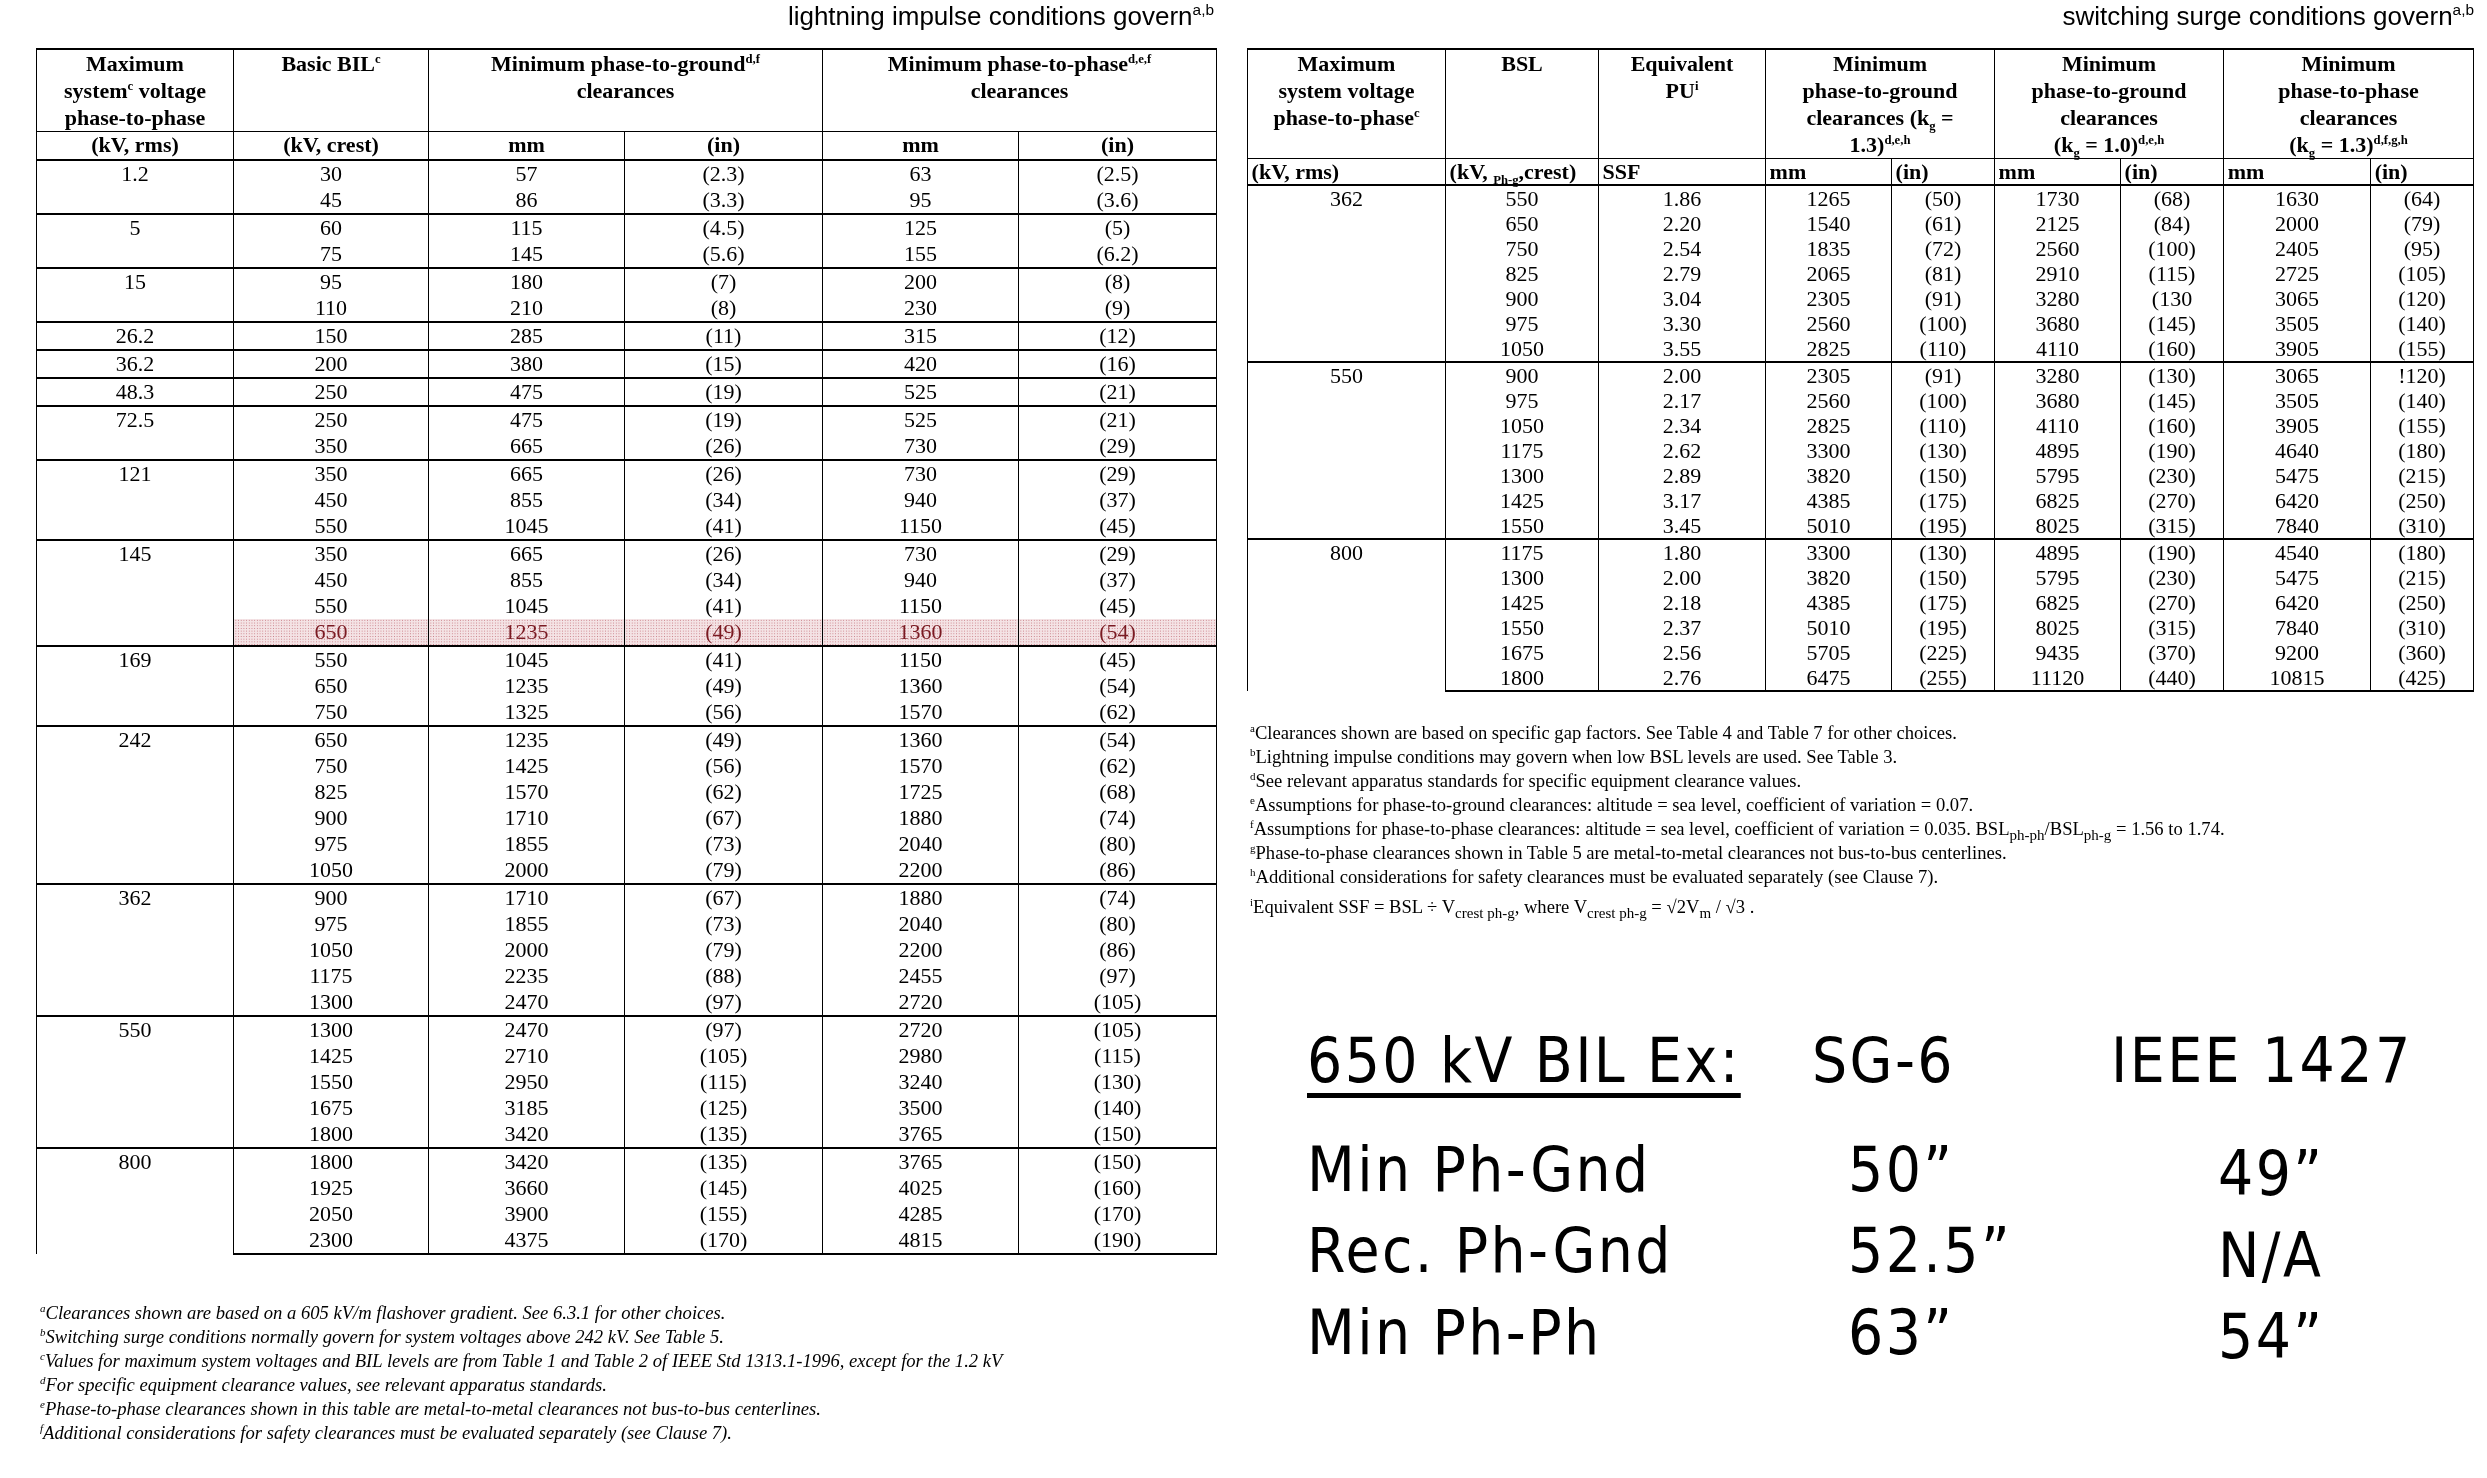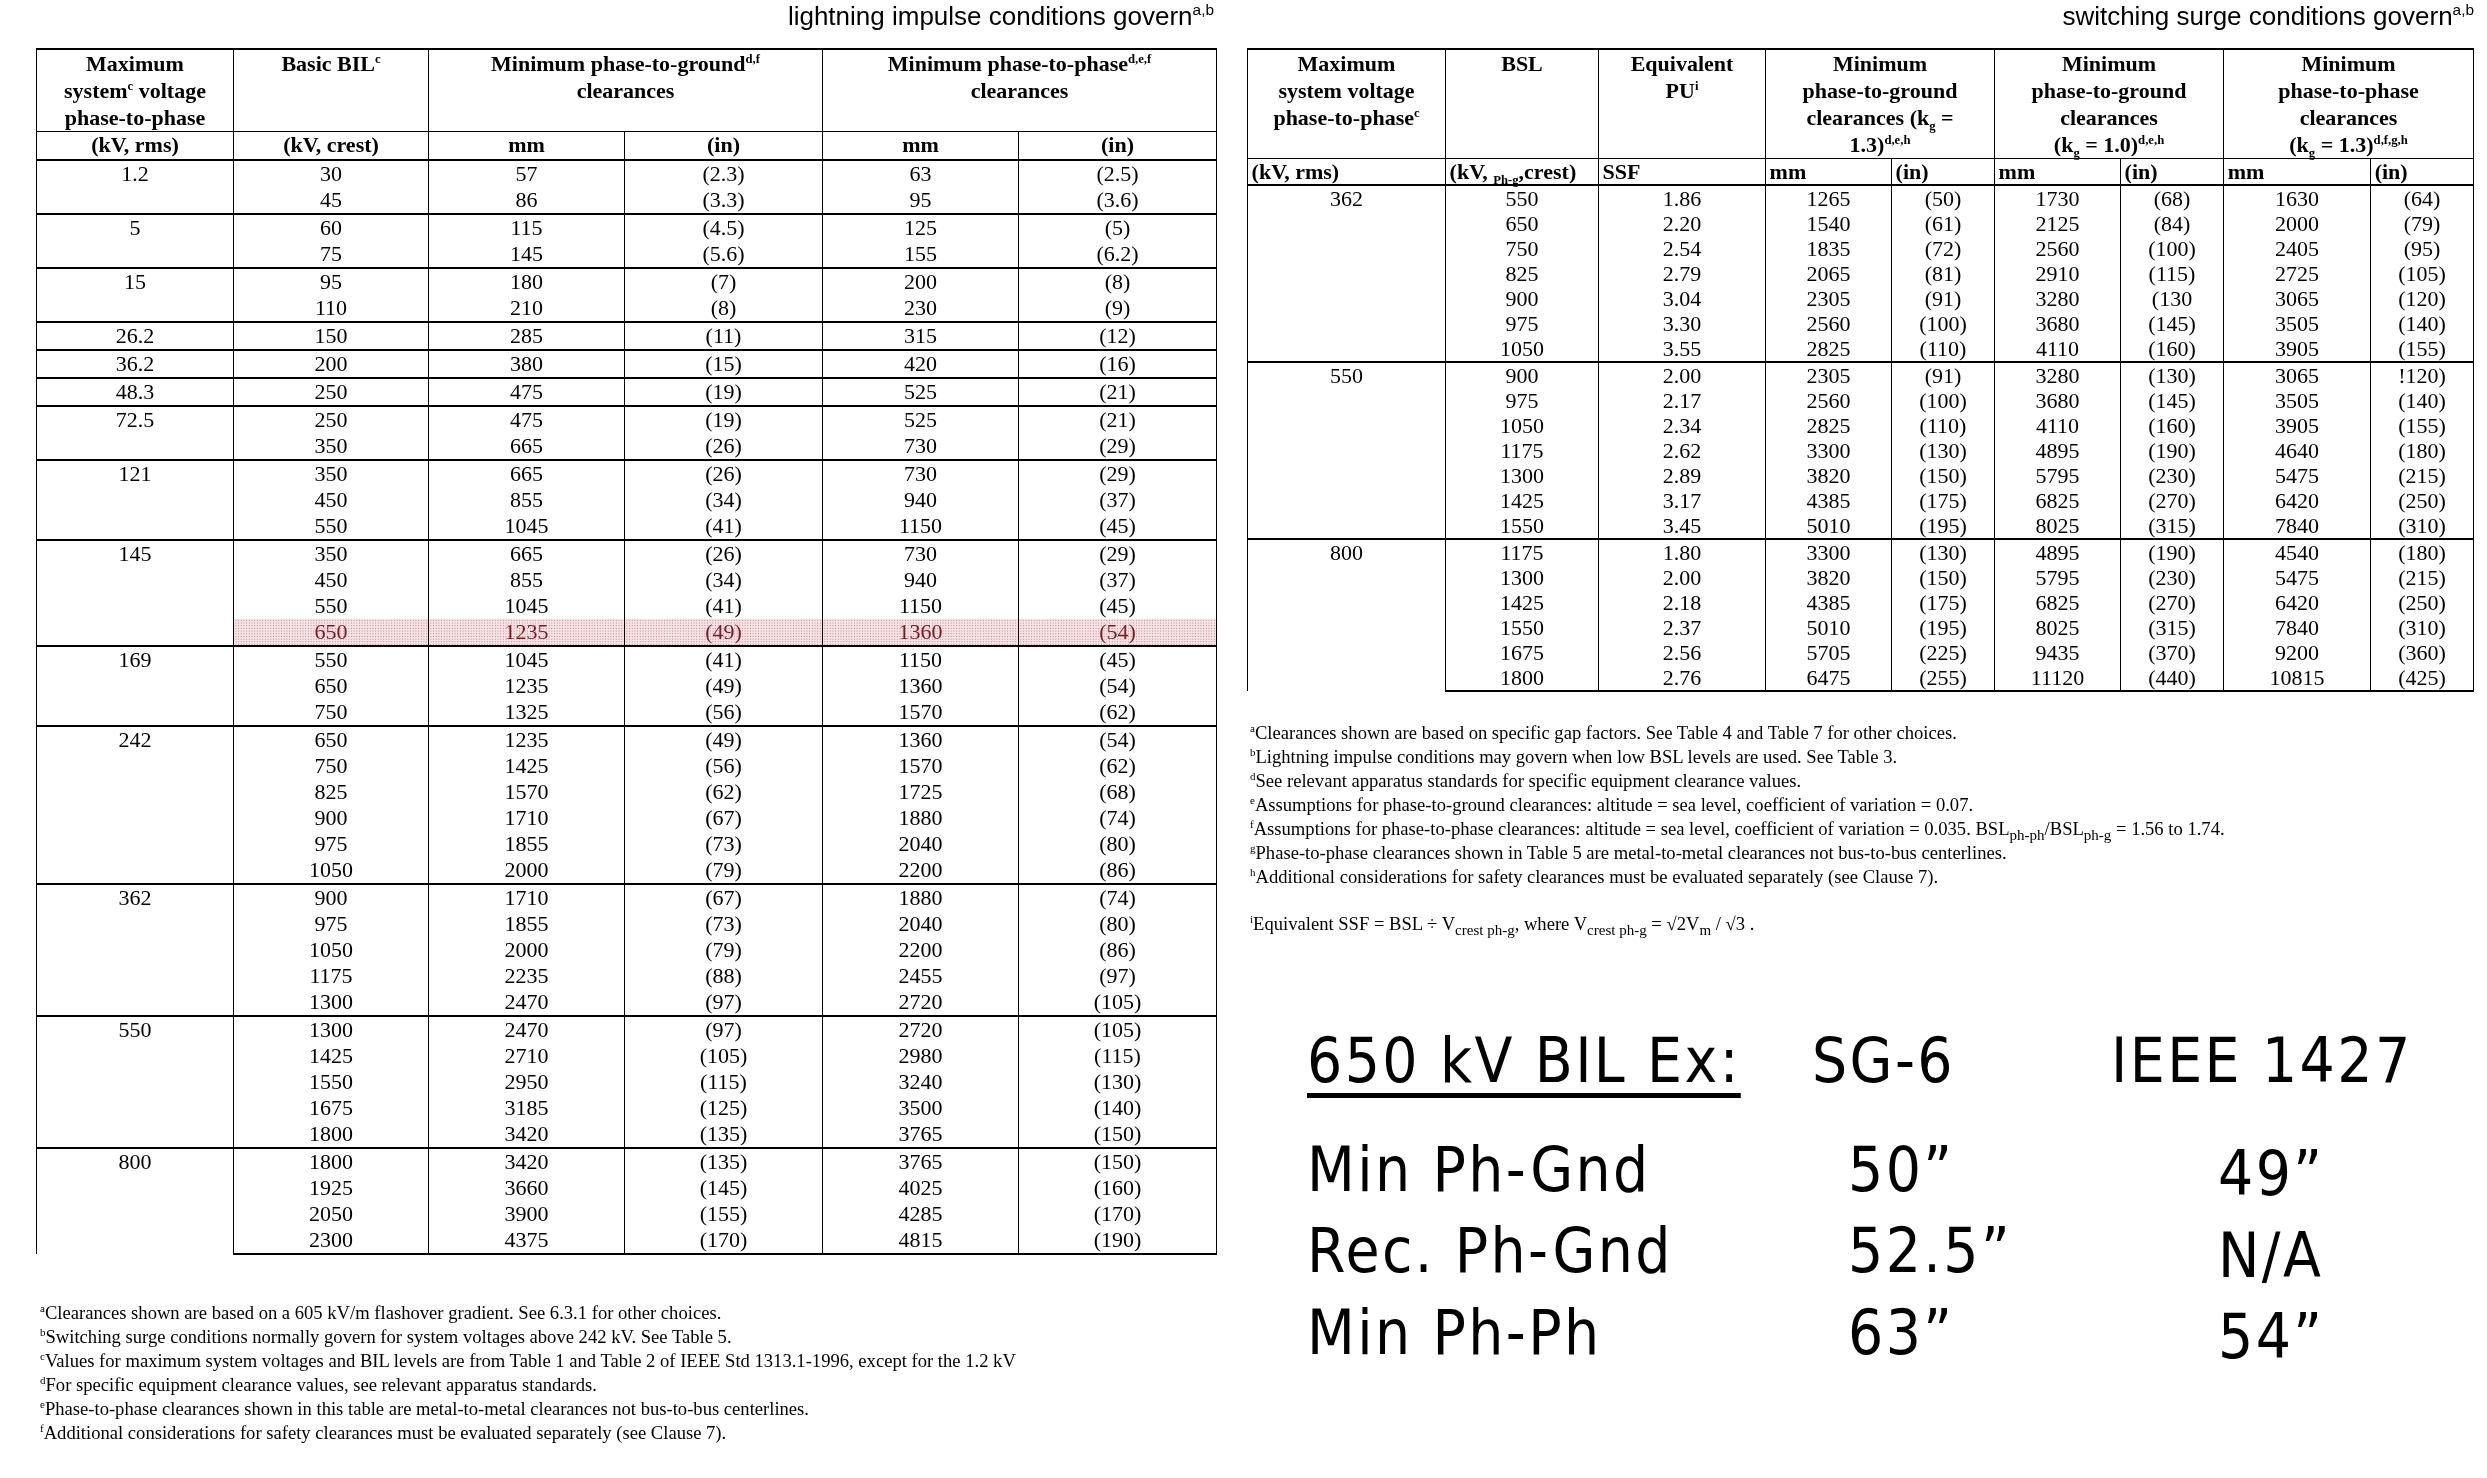--- a/index.html
+++ b/index.html
@@ -369,21 +369,21 @@
       <tr>
         <td>2300</td>
         <td>4375</td>
         <td>(170)</td>
         <td>4815</td>
         <td>(190)</td>
       </tr>
     </tbody>
 </table>
 
-<div class="footnotes" id="left-footnotes" style="left:40px; top:1301px;">
+<div class="footnotes" id="left-footnotes" style="left:40px; top:1301px;font-style:italic;">
     <div><sup>a</sup><span>Clearances shown are based on a 605 kV/m flashover gradient. See 6.3.1 for other choices.</span></div>
     <div><sup>b</sup><span>Switching surge conditions normally govern for system voltages above 242 kV. See Table 5.</span></div>
     <div><sup>c</sup><span>Values for maximum system voltages and BIL levels are from Table 1 and Table 2 of IEEE Std 1313.1-1996, except for the 1.2 kV</span></div>
     <div><sup>d</sup><span>For specific equipment clearance values, see relevant apparatus standards.</span></div>
     <div><sup>e</sup><span>Phase-to-phase clearances shown in this table are metal-to-metal clearances not bus-to-bus centerlines.</span></div>
     <div><sup>f</sup><span>Additional considerations for safety clearances must be evaluated separately (see Clause 7).</span></div>
   </div>
 
 <table class="t right">
   <colgroup>
@@ -626,21 +626,21 @@
 </table>
 
 <div class="footnotes" style="left:1250px; top:721px;">
   <div><sup>a</sup><span>Clearances shown are based on specific gap factors. See  Table 4 and Table 7 for other choices.</span></div>
   <div><sup>b</sup><span>Lightning impulse conditions may govern when low BSL levels are used. See Table 3.</span></div>
   <div><sup>d</sup><span>See relevant apparatus standards for specific equipment clearance values.</span></div>
   <div><sup>e</sup><span>Assumptions for phase-to-ground clearances: altitude = sea level, coefficient of variation = 0.07.</span></div>
   <div><sup>f</sup><span>Assumptions for phase-to-phase clearances: altitude = sea level, coefficient of variation = 0.035. BSL</span><sub>ph-ph</sub><span>/BSL</span><sub>ph-g</sub><span> = 1.56 to 1.74.</span></div>
   <div><sup>g</sup><span>Phase-to-phase clearances shown in Table 5 are metal-to-metal clearances not bus-to-bus centerlines.</span></div>
   <div><sup>h</sup><span>Additional considerations for safety clearances must be evaluated separately (see Clause 7).</span></div>
-  <div style="margin-top:23px;"><sup>i</sup><span>Equivalent SSF = BSL ÷ V</span><sub>crest ph-g</sub><span>, where V</span><sub>crest ph-g</sub><span> = √2V</span><sub>m</sub><span> / √3 .</span></div>
+  <div style="margin-top:6px;"><sup>i</sup><span>Equivalent SSF = BSL ÷ V</span><sub>crest ph-g</sub><span>, where V</span><sub>crest ph-g</sub><span> = √2V</span><sub>m</sub><span> / √3 .</span></div>
 </div>
 
 <div class="summary">
   <div class="row" style="top:0px; left:0px;">
     <span class="hdr-label">650 kV BIL Ex:</span>
   </div>
   <div class="row" style="top:0px; left:505px;">SG-6</div>
   <div class="row" style="top:0px; left:804px;">IEEE 1427</div>
 
   <div class="row" style="top:109px; left:0px;">Min Ph-Gnd</div>

